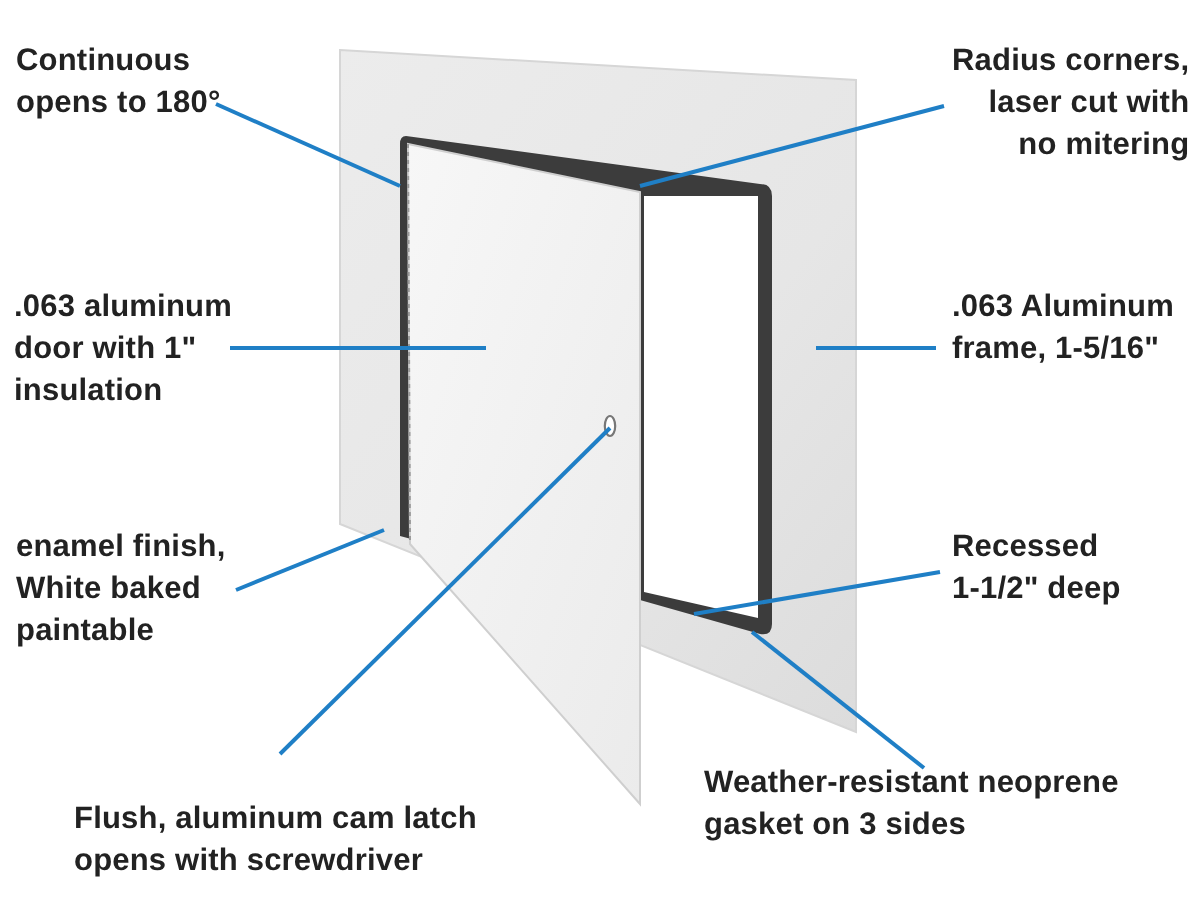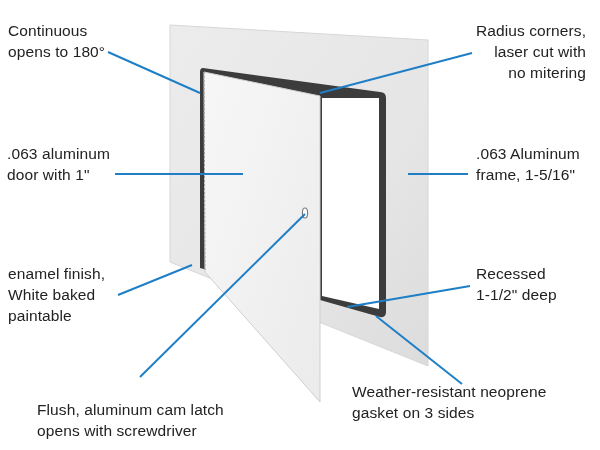--- a/index.html
+++ b/index.html
@@ -1,18 +1,18 @@
 <!DOCTYPE html>
 <html><head>
 <meta charset="utf-8">
 <style>
   html, body { margin: 0; padding: 0; background: #ffffff; }
   body { width: 600px; height: 450px; overflow: hidden; position: relative;
          font-family: "Liberation Sans", "DejaVu Sans", sans-serif; color: #222222; }
-  #stage { position: absolute; left: 0; top: 0; width: 600px; height: 333px; }
+  #stage { position: absolute; left: 0; top: 0; width: 600px; height: 333px; font-weight: bold; }
   svg.diagram { position: absolute; left: 0; top: 0; width: 600px; height: 450px; }
   .label { position: absolute; font-size: 15.5px; line-height: 21px; color: #222222;
            white-space: nowrap; letter-spacing: 0.1px; }
   .label span { display: block; }
 </style>
 </head>
 <body>
 
 <div id="stage">
 
@@ -63,20 +63,21 @@
   </svg>
 
   <div class="label" style="left:8px; top:20px;">
     <span>Continuous</span>
     <span>opens to 180°</span>
   </div>
 
   <div class="label" style="left:7px; top:143px;">
     <span>.063 aluminum</span>
     <span>door with 1"</span>
+    <span>insulation</span>
   </div>
 
   <div class="label" style="left:8px; top:263px;">
     <span>enamel finish,</span>
     <span>White baked</span>
     <span>paintable</span>
   </div>
 
   <div class="label" style="left:37px; top:399px;">
     <span>Flush, aluminum cam latch</span>

